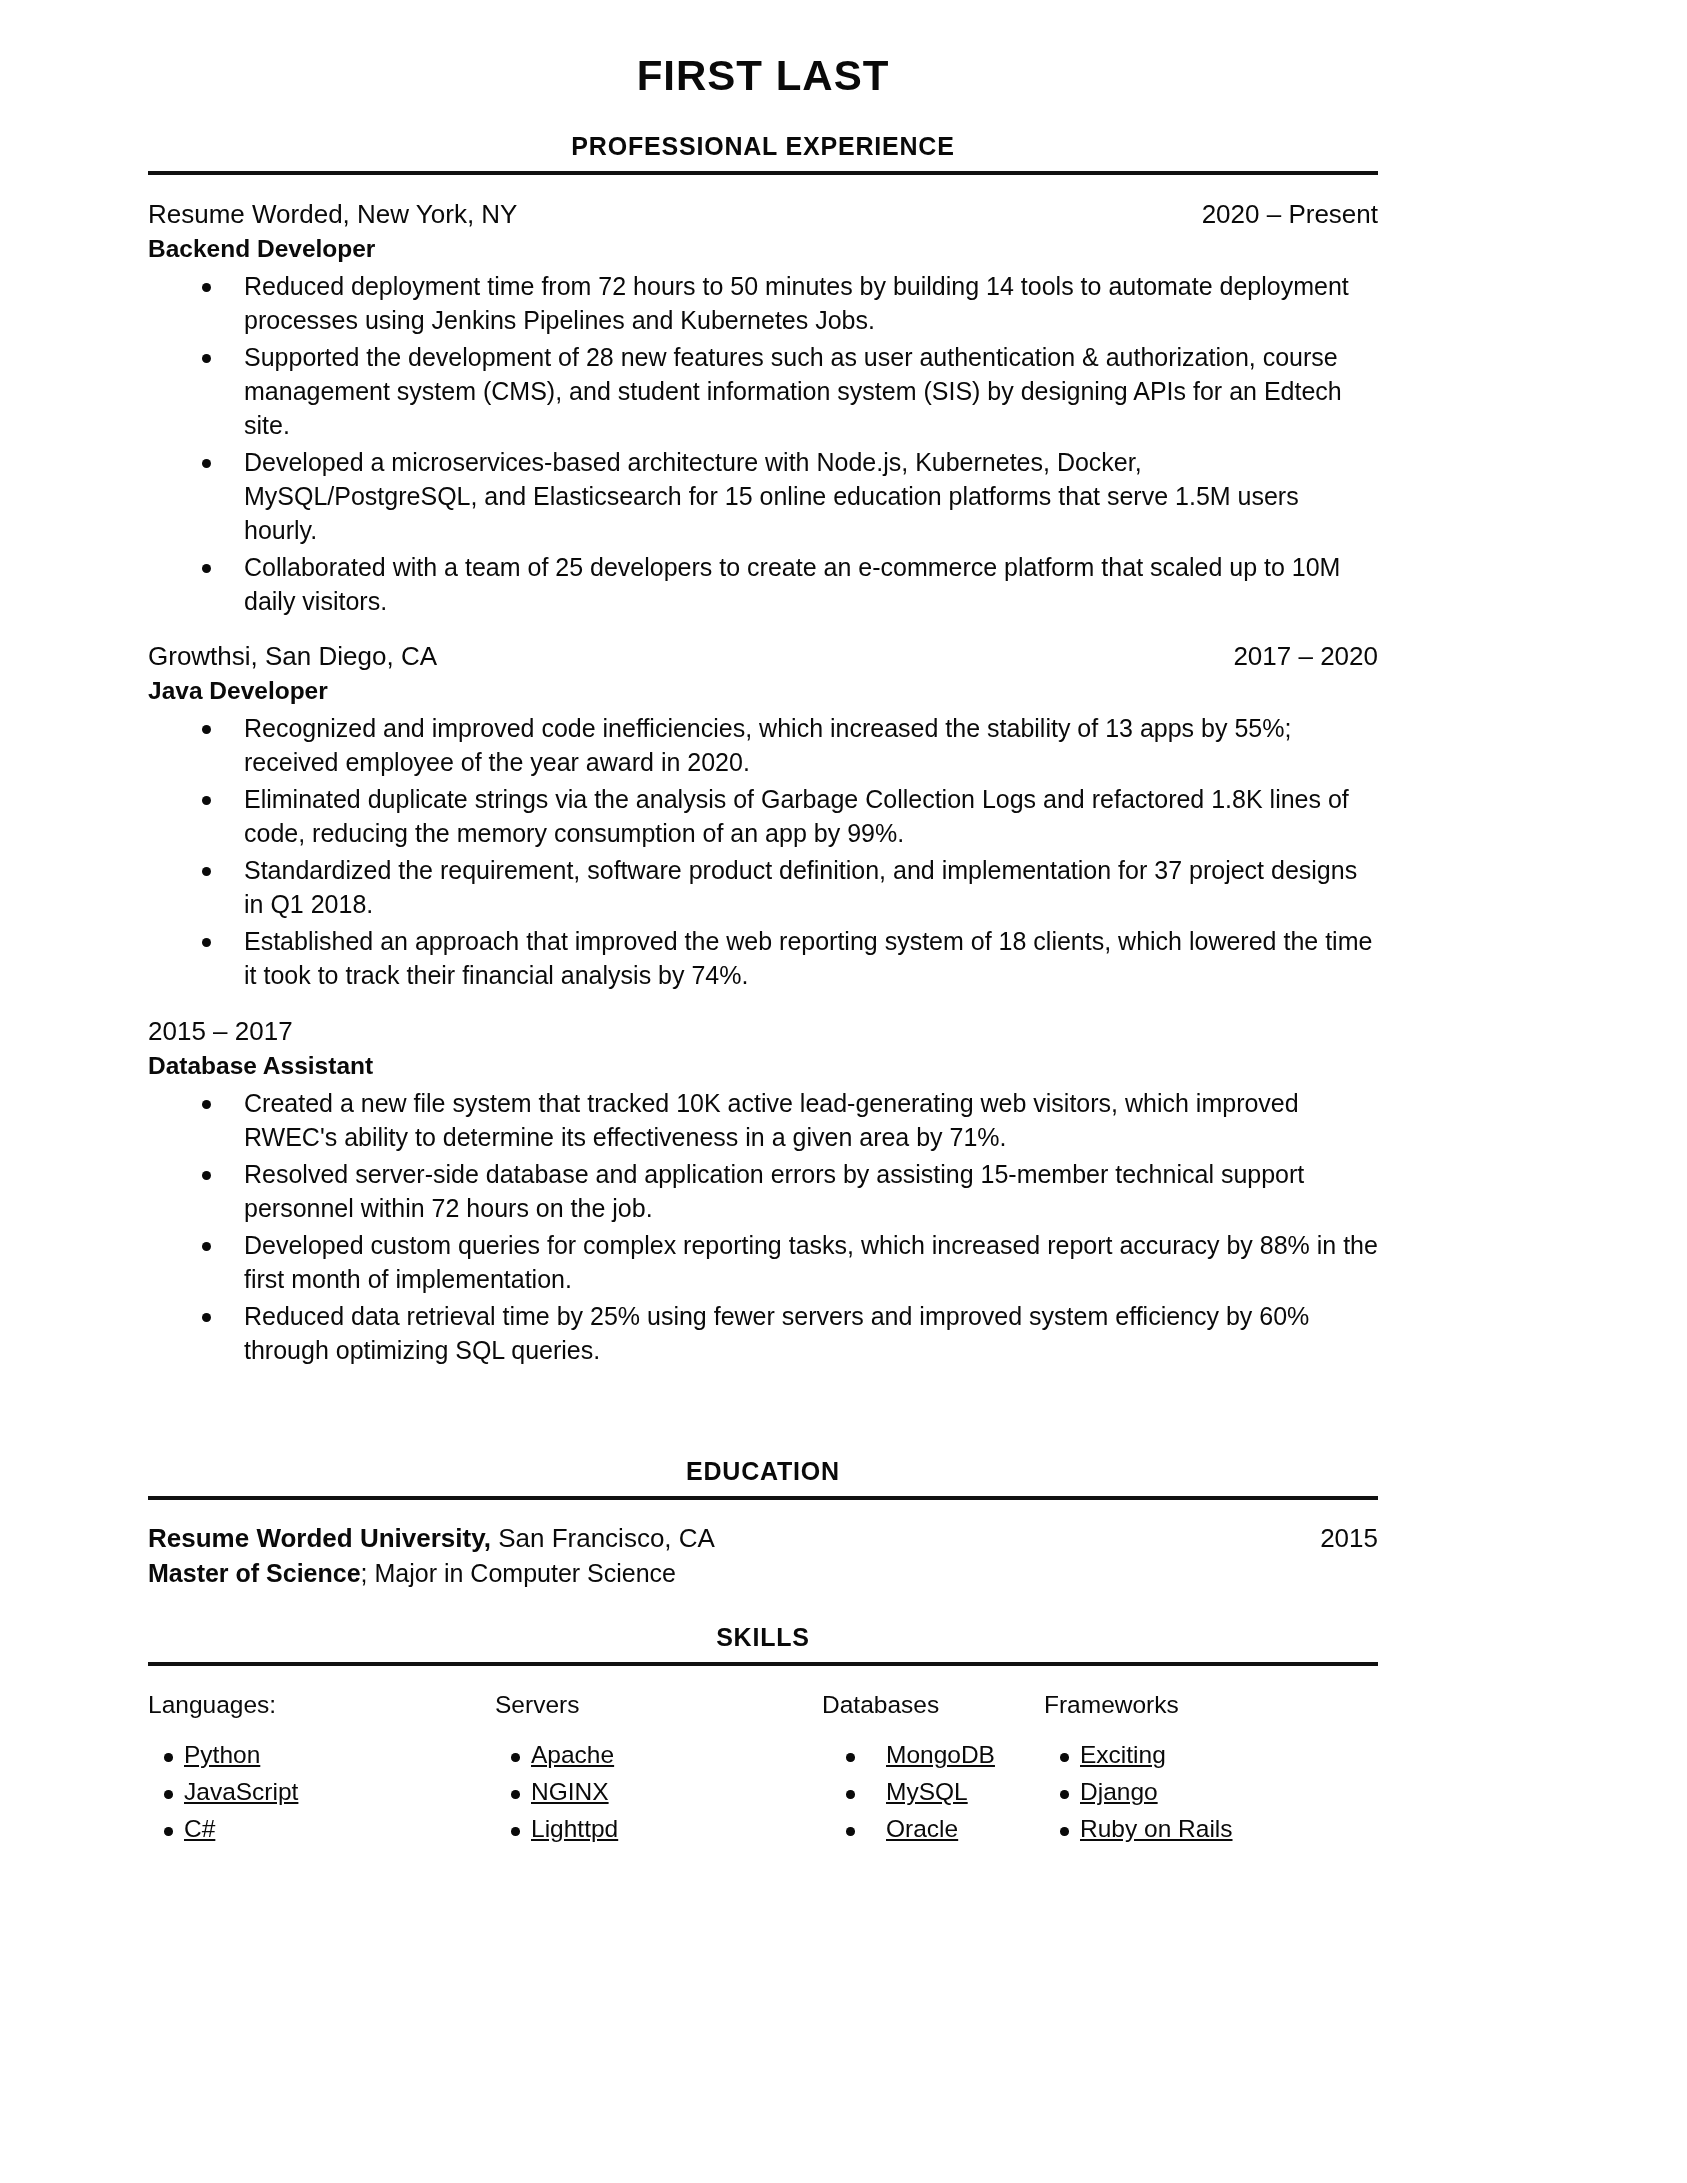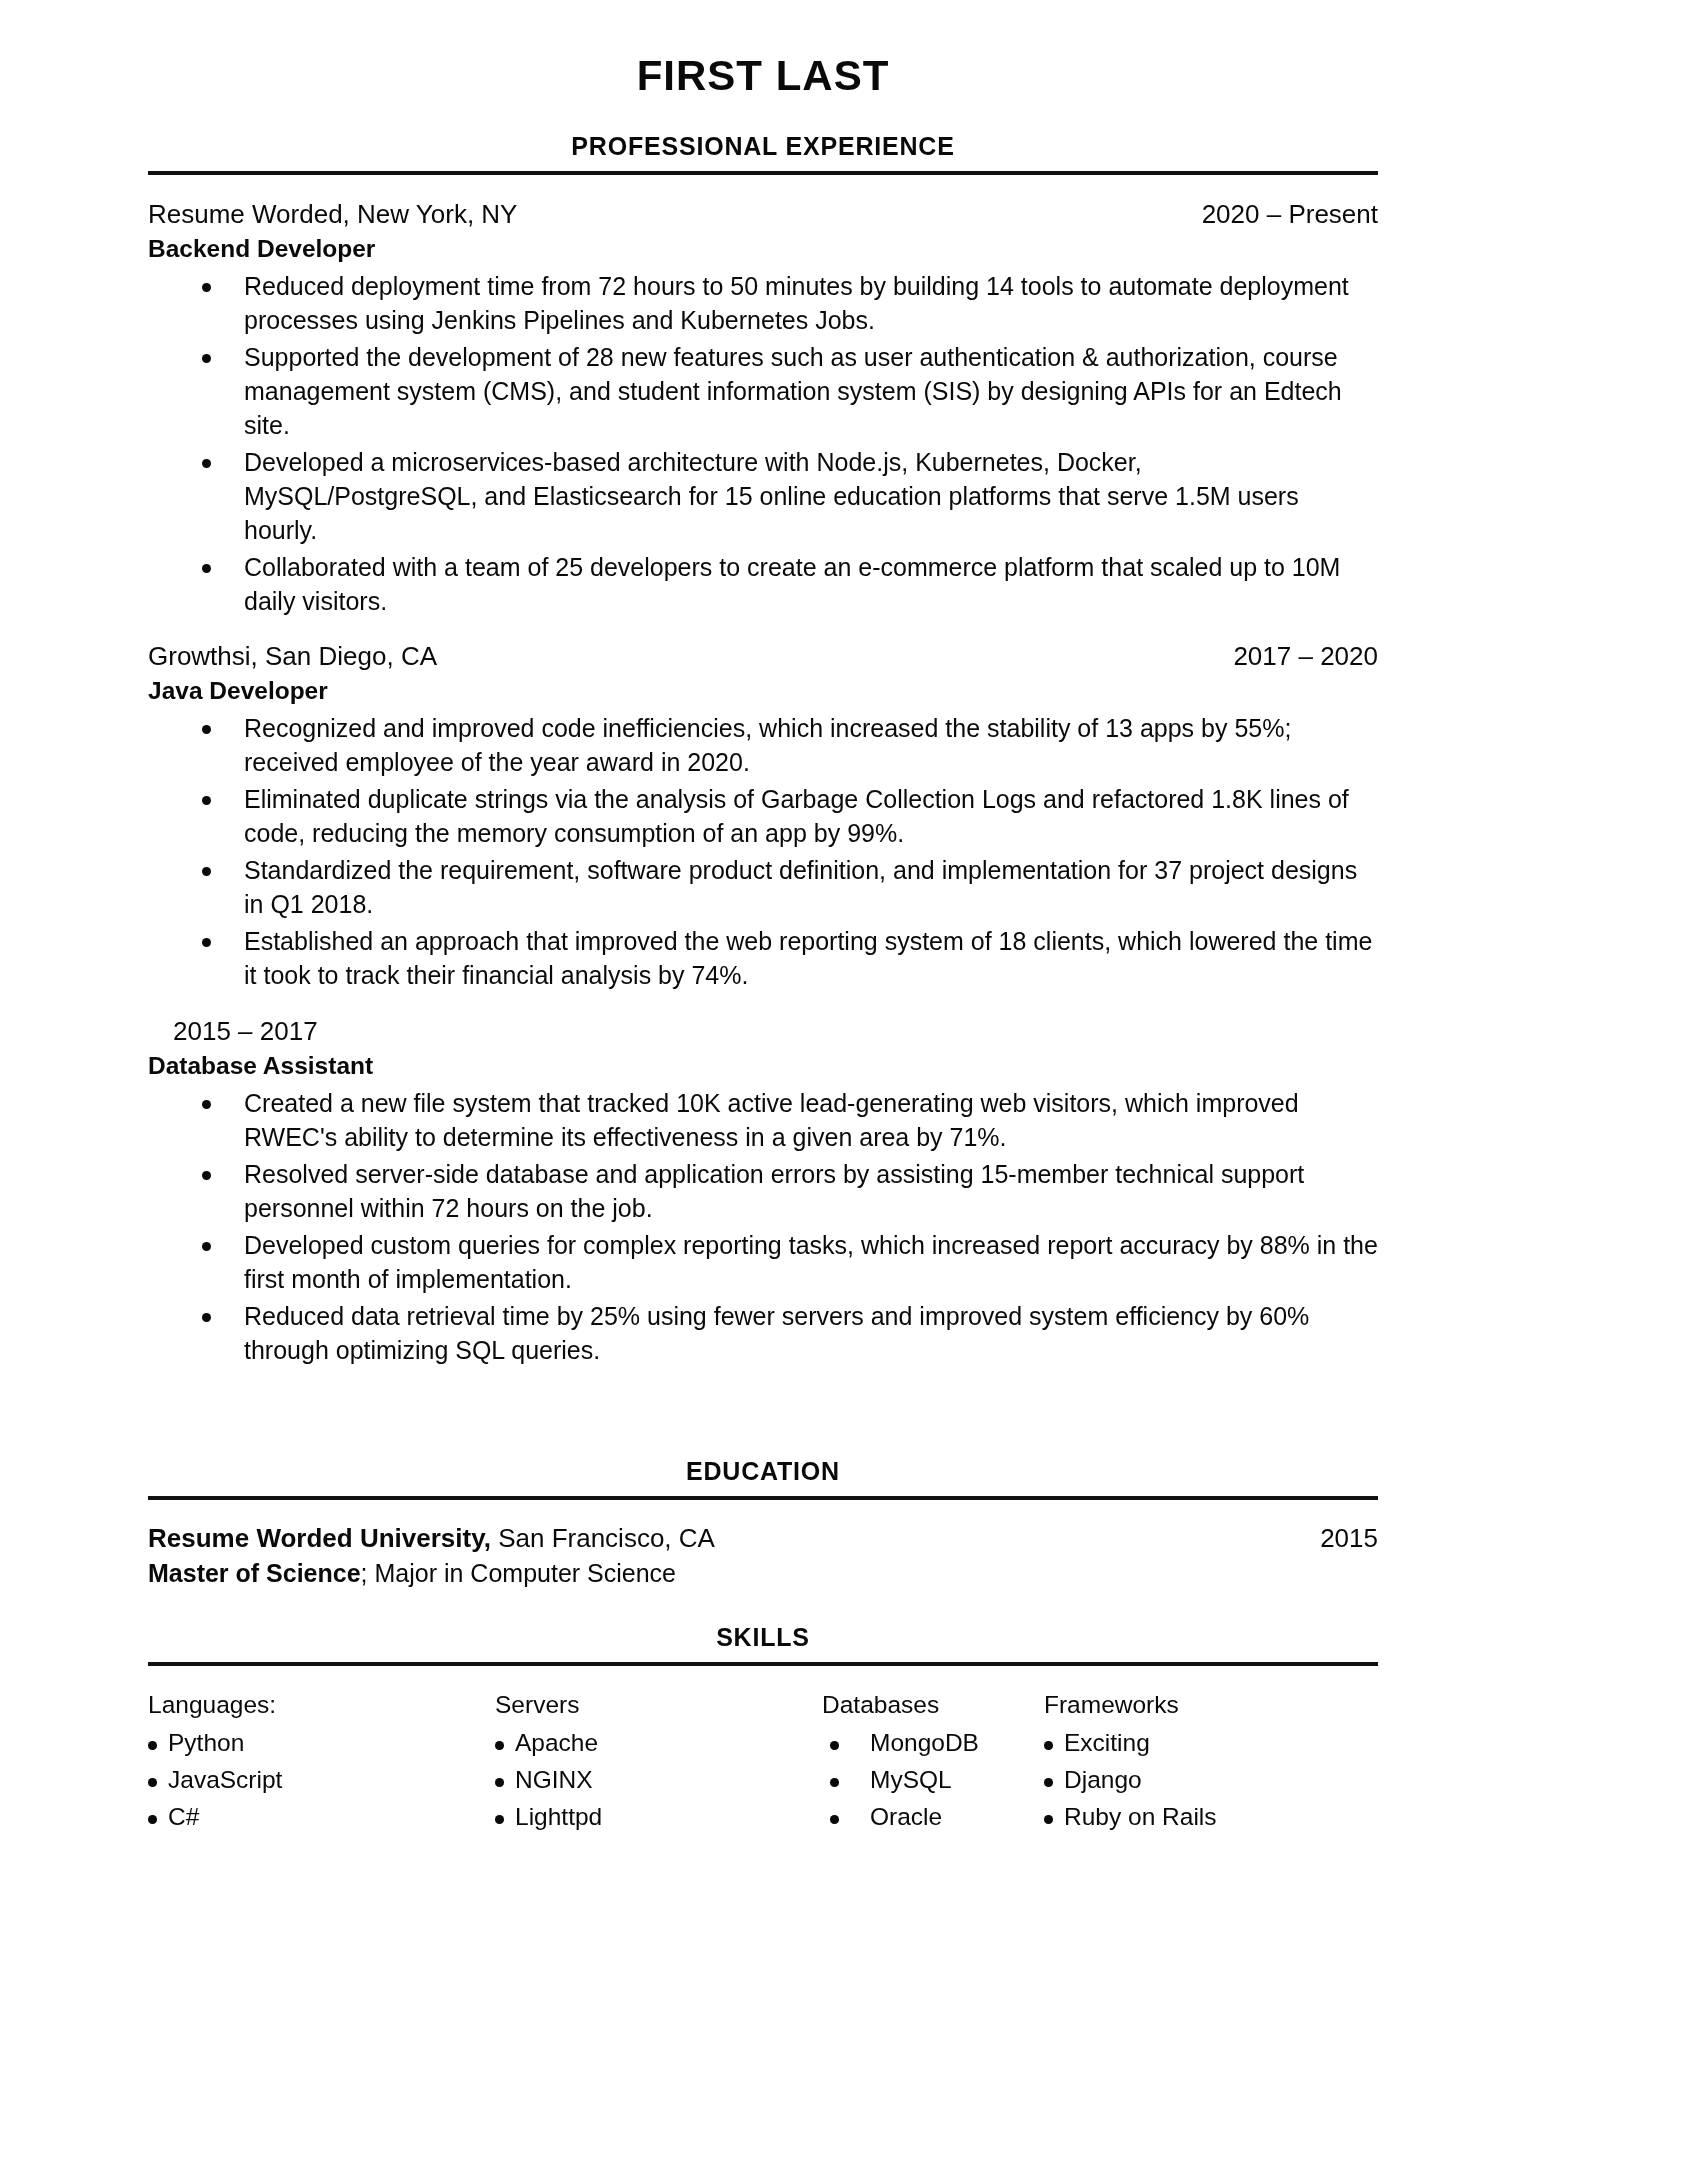--- a/index.html
+++ b/index.html
@@ -66,21 +66,21 @@
   }
   .entry-head {
     display: flex;
     justify-content: space-between;
     align-items: baseline;
     font-size: 26px;
     font-weight: 400;
     line-height: 1.25;
   }
   .entry-org { white-space: nowrap; }
-  .entry-dates { white-space: nowrap; margin-left: 25px; }
+  .entry-dates { white-space: nowrap; }
   .entry-role {
     font-size: 24.5px;
     font-weight: 700;
     line-height: 1.3;
     margin-top: 2.6px;
   }
 
   ul.bullets {
     list-style: none;
     margin: 4px 0 0 0;
@@ -127,22 +127,23 @@
     grid-template-columns: 347px 327px 222px auto;
     margin-top: 22.5px;
   }
   .skill-col-title {
     font-size: 24.5px;
     line-height: 1.35;
     margin-bottom: 4px;
   }
   ul.skill-list {
     list-style: none;
-    margin: 0;
+    margin: 16px;
     padding: 0;
+    text-decoration: underline;
   }
   ul.skill-list > li {
     position: relative;
     font-size: 24.5px;
     line-height: 1.5;
     padding-left: 20px;
   }
   ul.skill-list > li::before {
     content: "";
     position: absolute;

